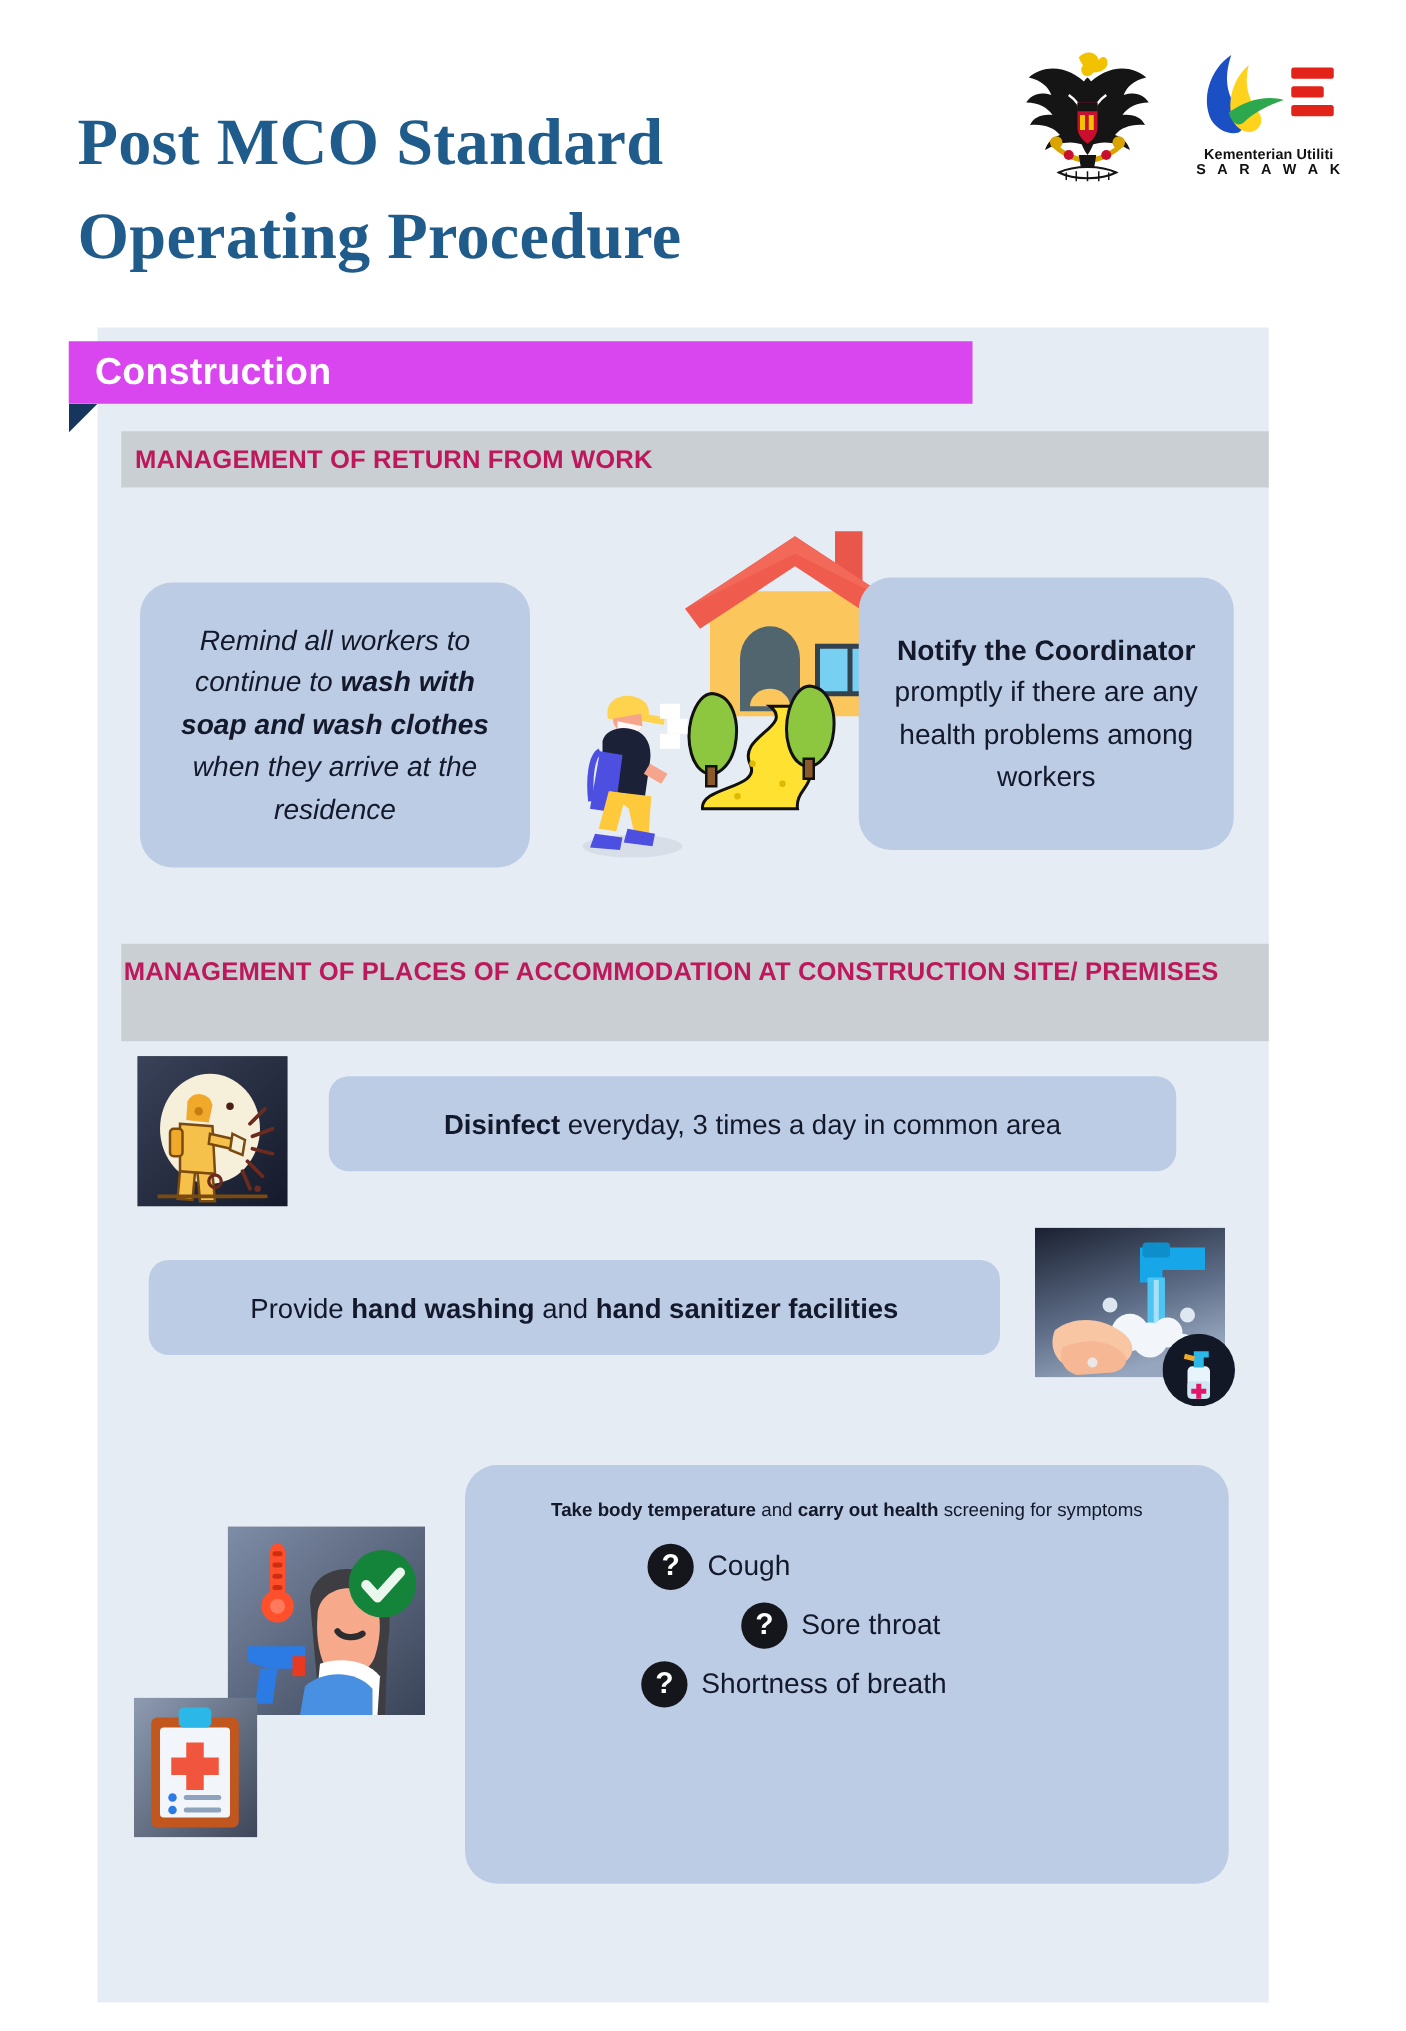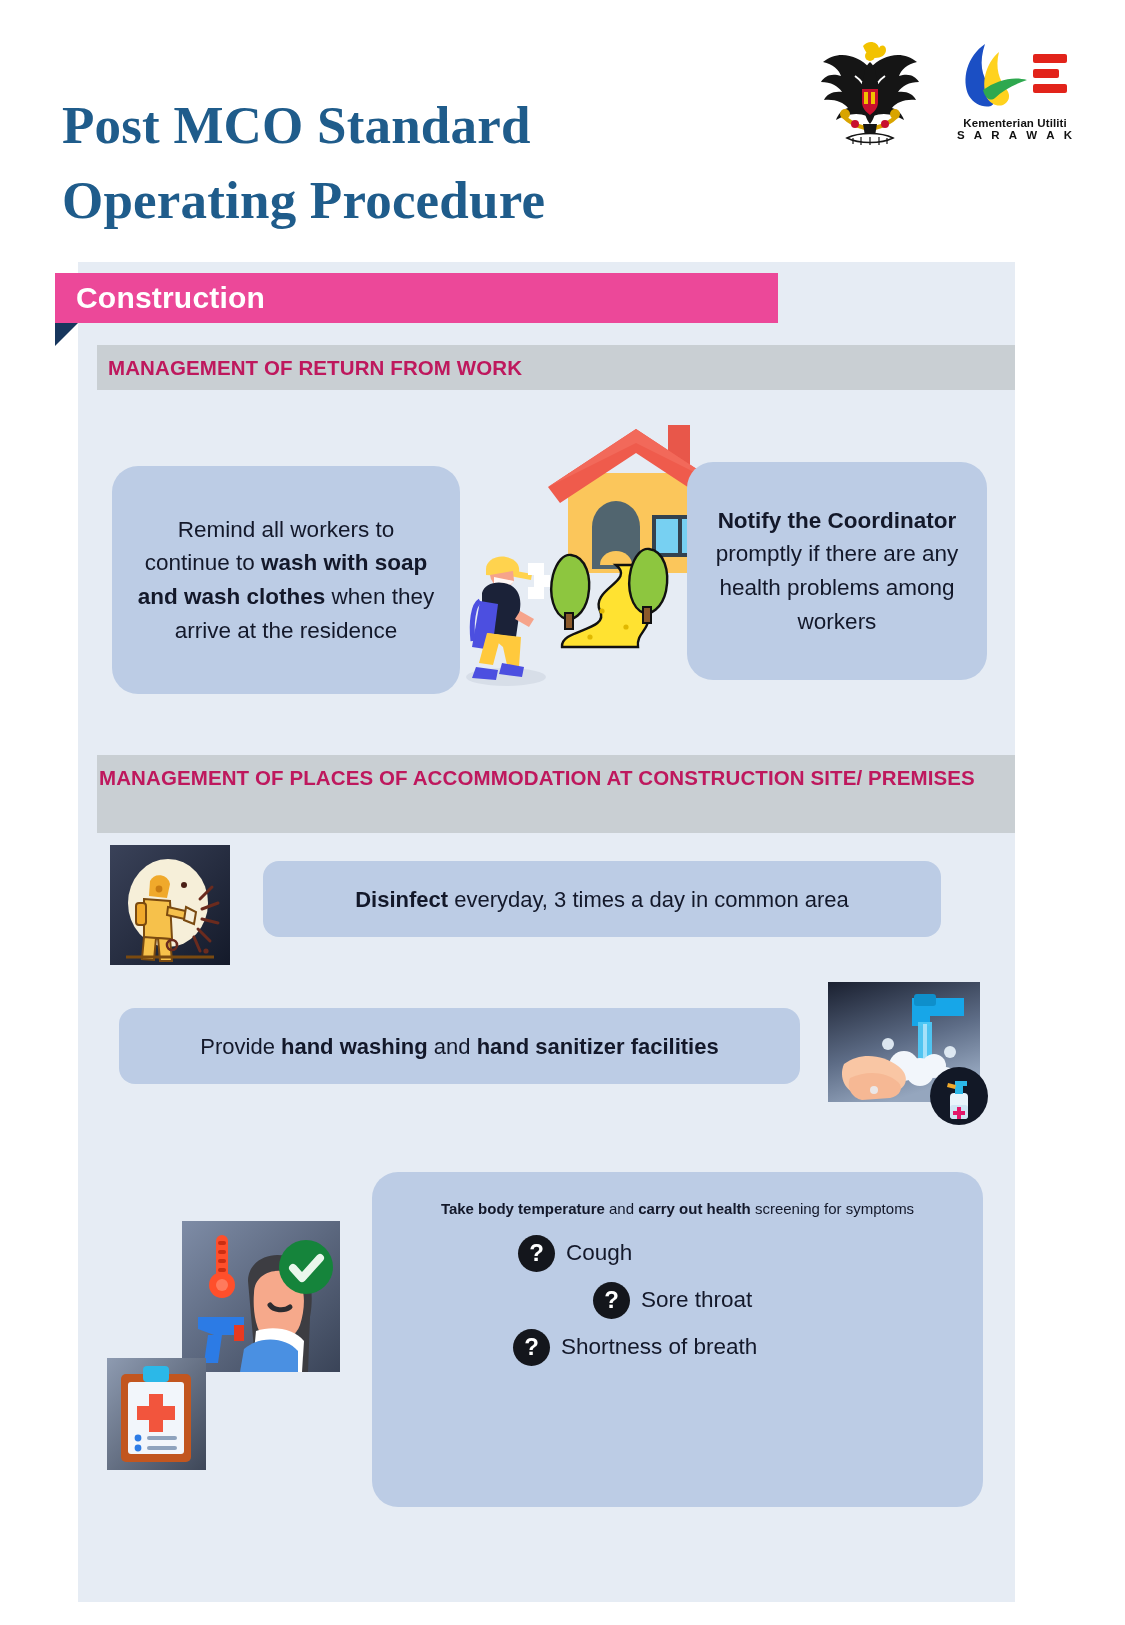--- a/index.html
+++ b/index.html
@@ -7,21 +7,21 @@
     width: 1125px; height: 1625px;
     background: #ffffff;
     font-family: "Liberation Sans", sans-serif;
     overflow: hidden;
   }
   .page { position: relative; width: 1125px; height: 1625px; background: #ffffff; }
 
   
   .header { position: absolute; left: 0; top: 0; width: 1125px; height: 250px; }
   .title {
-    position: absolute; left: 62px; top: 88px; width: 620px;
+    position: absolute; left: 62px; top: 77px; width: 620px;
     font-family: "Liberation Serif", "DejaVu Serif", serif;
     font-weight: 700; font-size: 53px; line-height: 1.42;
     color: #1F5C8B; letter-spacing: .2px;
   }
   .logos { position: absolute; right: 60px; top: 32px; width: 250px; height: 130px; display: flex; align-items: flex-start; gap: 32px; }
 
   
   .crest { position: relative; width: 110px; height: 118px; }
   .crest svg { display: block; }
 
@@ -40,21 +40,21 @@
   
   .panel {
     position: absolute; left: 78px; top: 262px; width: 937px; height: 1340px;
     background: #E6ECF4;
   }
 
   
   .ribbon-wrap { position: absolute; left: 55px; top: 273px; width: 730px; height: 50px; }
   .ribbon {
     position: absolute; left: 0; top: 0; width: 723px; height: 50px;
-    background: #ec4899; color: #fff;
+    background: #d946ef; color: #fff;
     font-size: 30px; font-weight: 700; line-height: 50px; padding-left: 21px;
     letter-spacing: .2px;
   }
   .ribbon-fold {
     position: absolute; left: 0; top: 50px; width: 23px; height: 23px;
     background: #17365D;
     clip-path: polygon(0 0, 100% 0, 0 100%);
   }
 
   
@@ -67,21 +67,21 @@
 
   
   .card {
     position: absolute; background: #BCCCE5; border-radius: 22px;
     color: #13182A; font-size: 22.5px; line-height: 1.5;
     display: flex; align-items: center; justify-content: center;
     text-align: center; padding: 14px 22px;
   }
   .card b { font-weight: 700; }
 
-  #card-remind { left: 112px; top: 466px; width: 348px; height: 228px; border-radius: 26px; }
+  #card-remind { left: 112px; top: 466px; width: 312px; height: 228px; border-radius: 26px; font-style: italic; }
   #card-notify { left: 687px; top: 462px; width: 300px; height: 218px; border-radius: 26px; }
   #card-disinfect { left: 263px; top: 861px; width: 678px; height: 76px; border-radius: 16px; font-size: 22px; }
   #card-handwash { left: 119px; top: 1008px; width: 681px; height: 76px; border-radius: 16px; font-size: 22px; }
   #card-screening {
     left: 372px; top: 1172px; width: 611px; height: 335px; border-radius: 26px;
     align-items: flex-start; padding: 26px 24px 18px 24px; display: block;
   }
   #card-screening .scr-head { text-align: center; font-size: 15px; line-height: 1.5; }
   .symptoms { margin-top: 14px; }
   .symptom { display: flex; align-items: center; gap: 11px; margin-bottom: 10px; font-size: 22.5px; }

